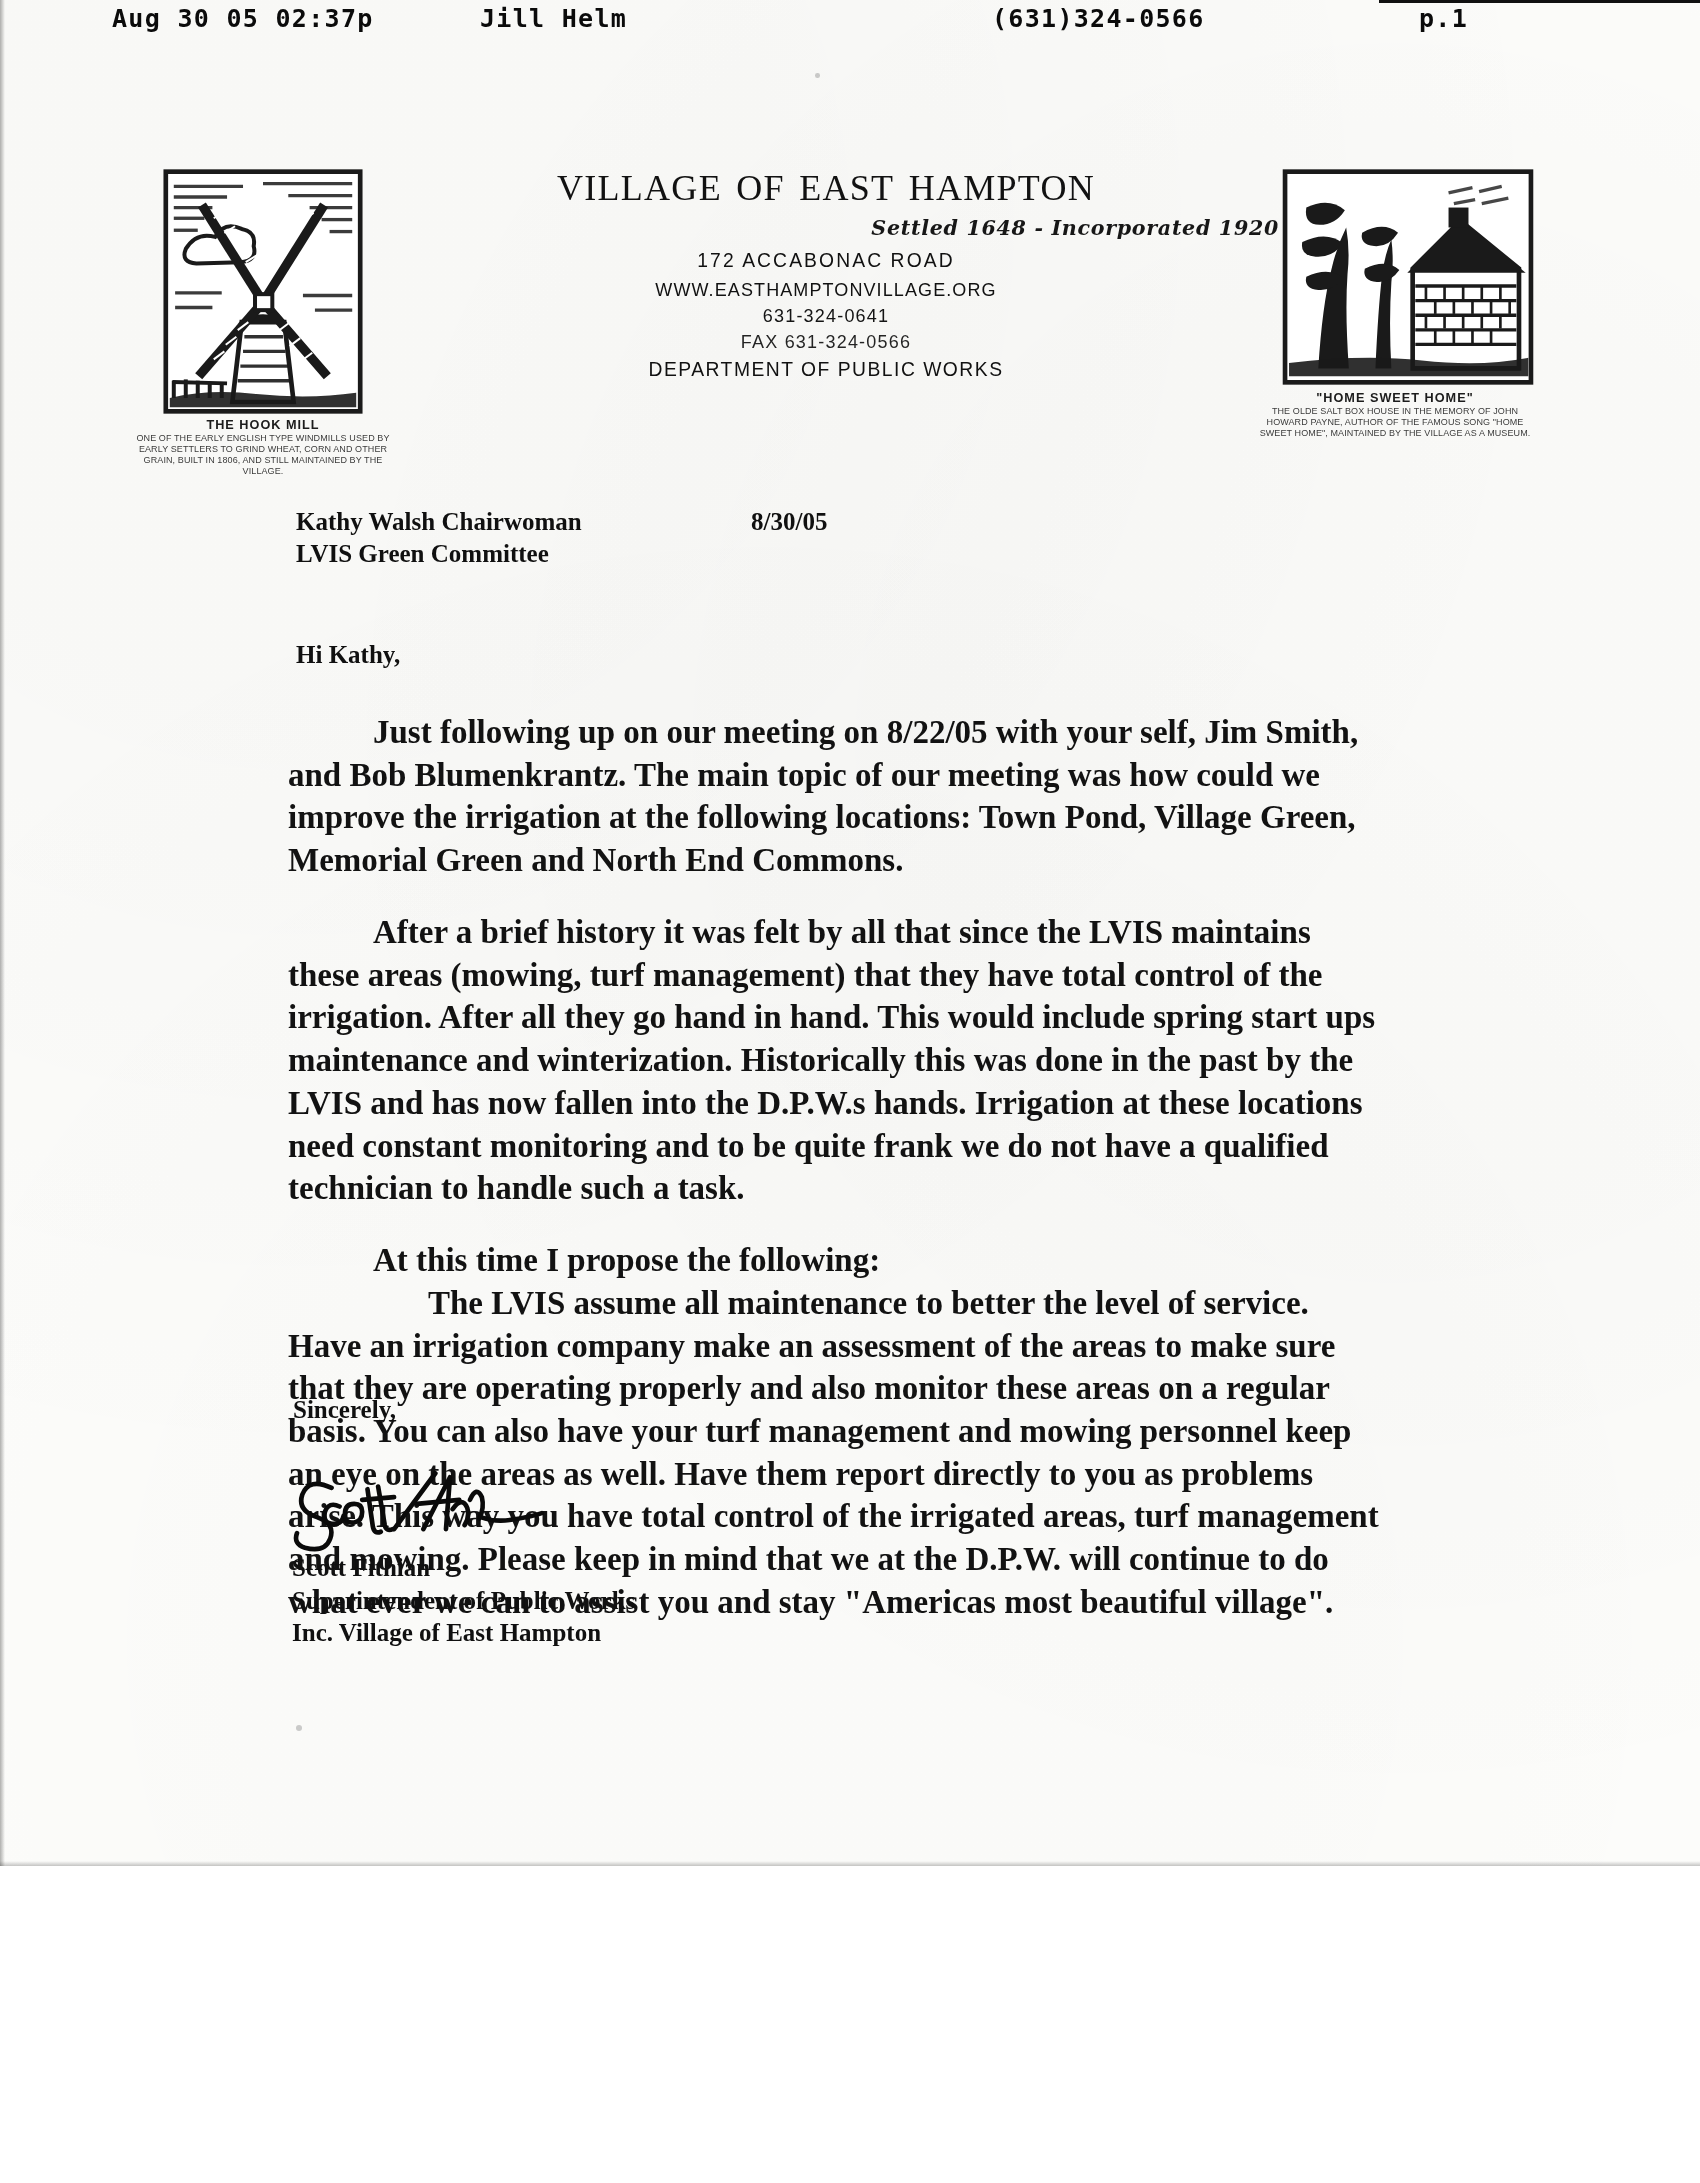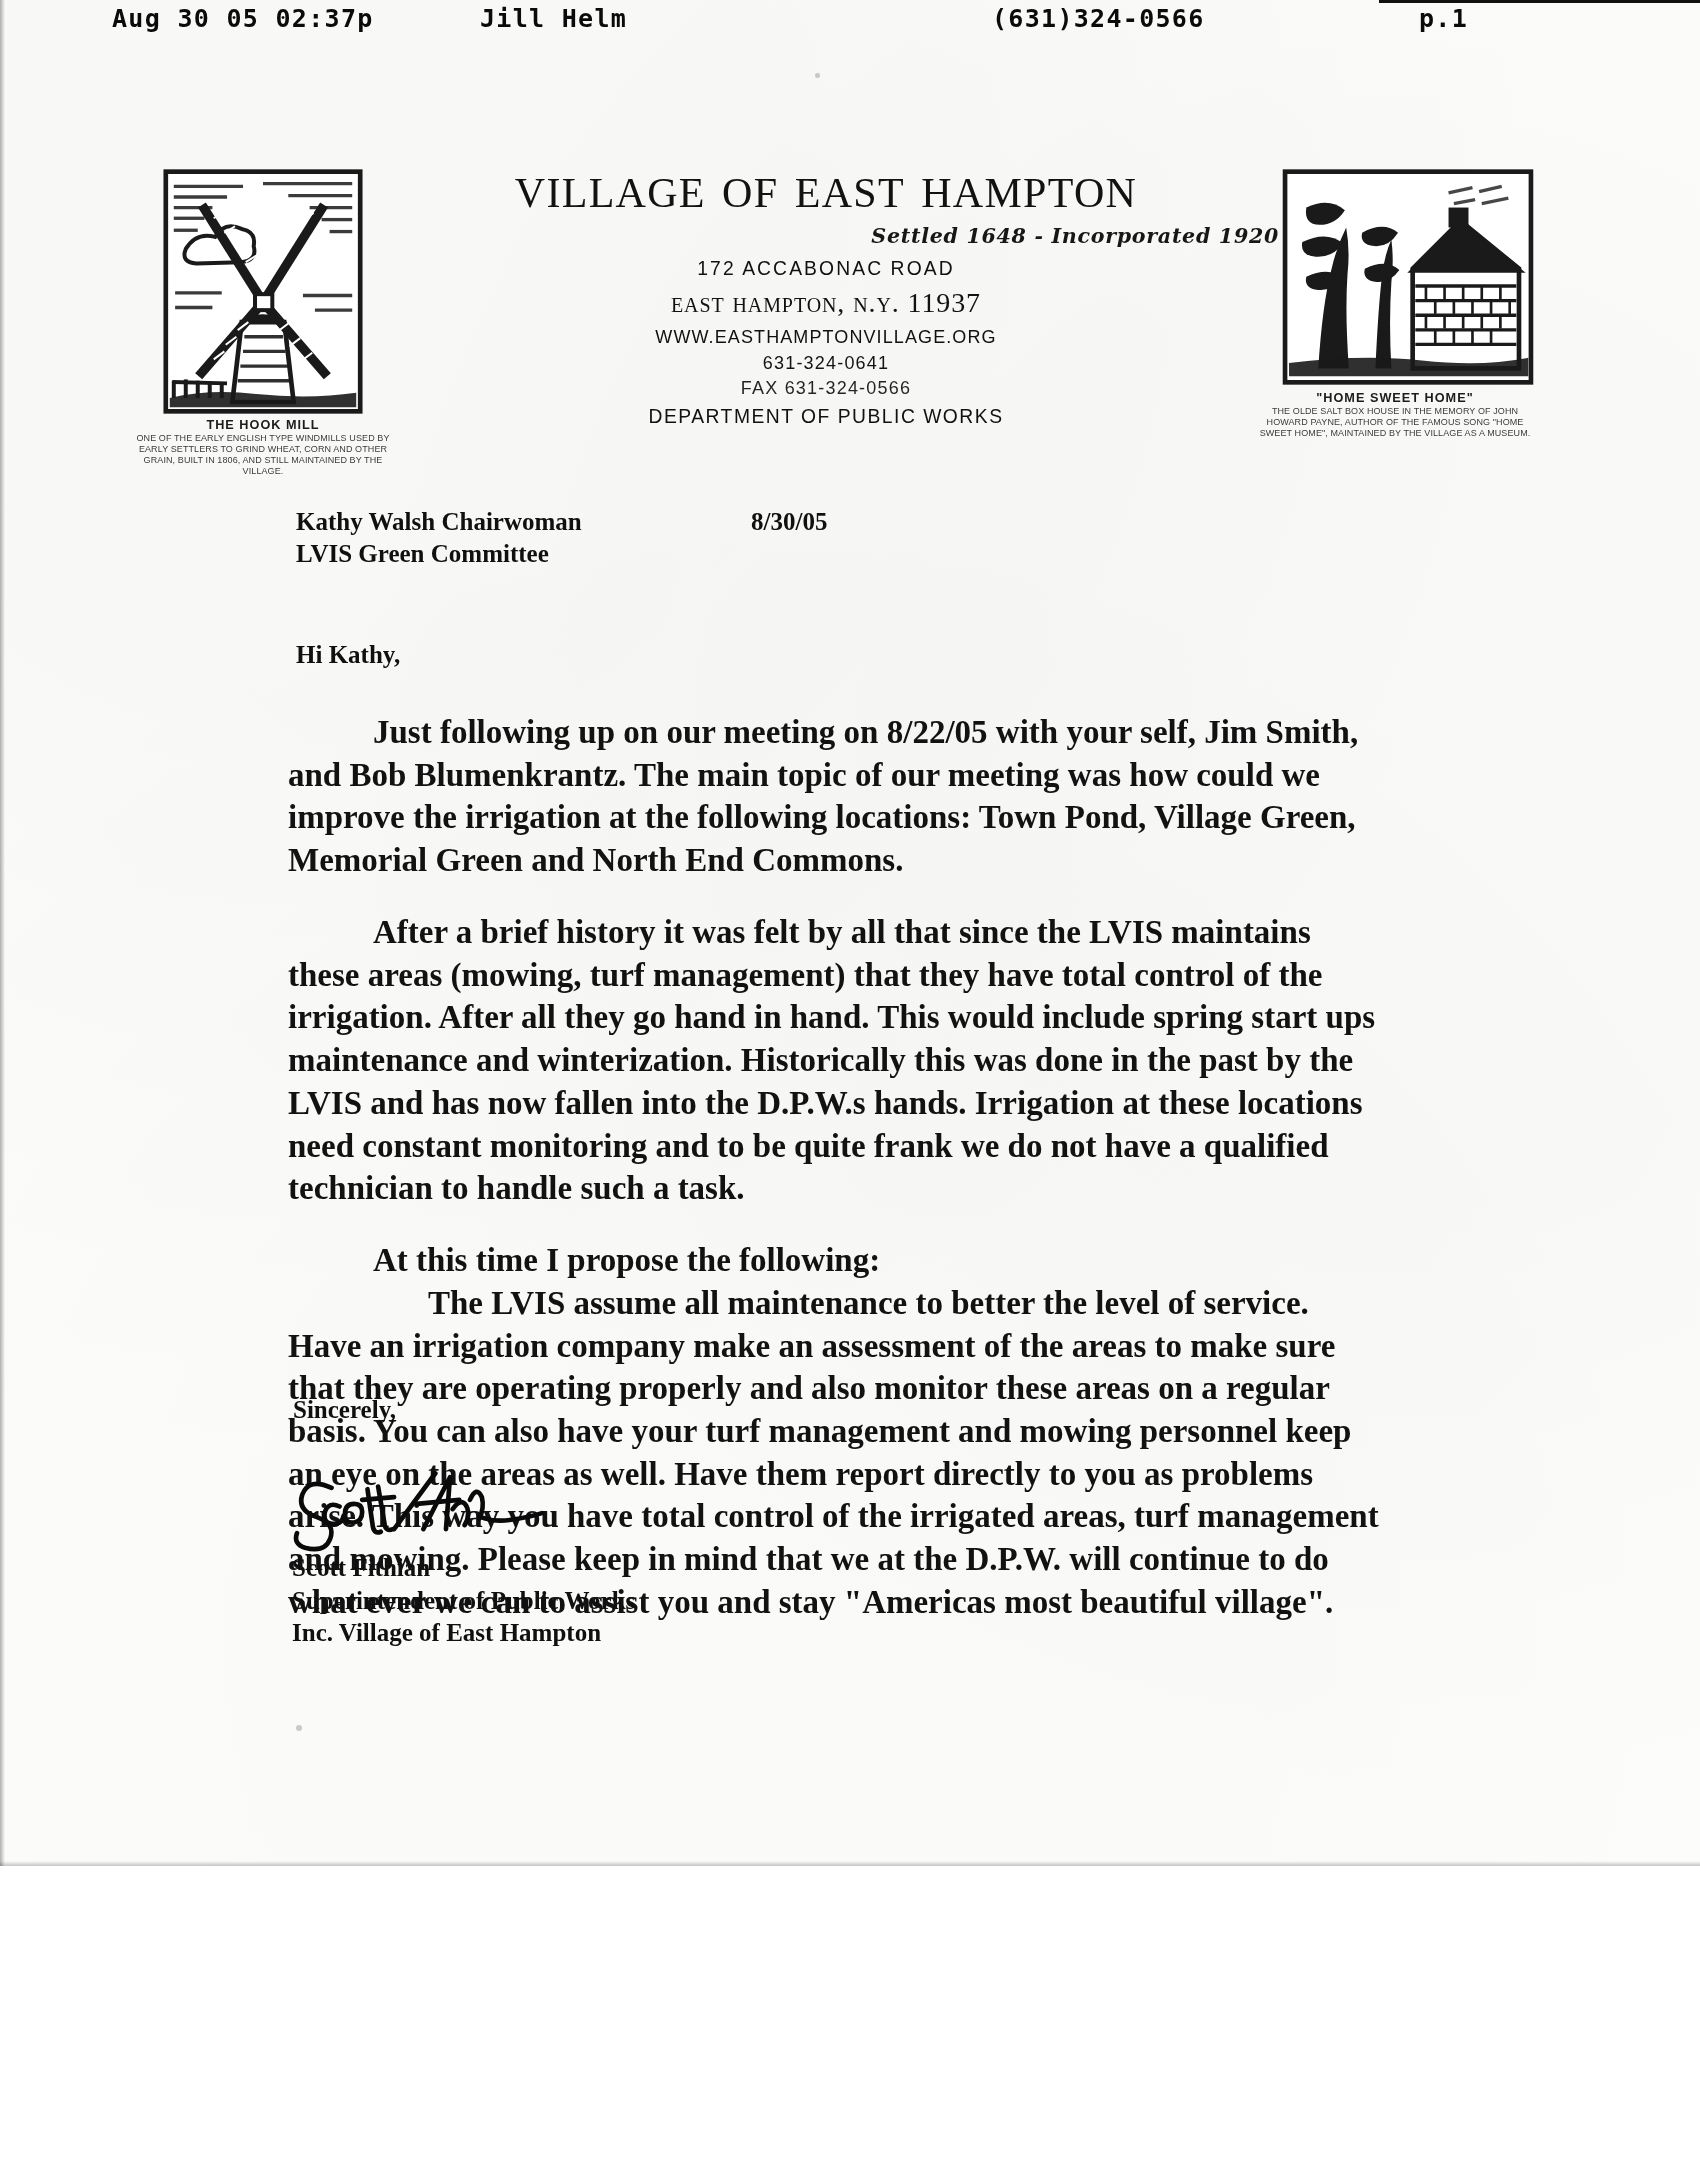--- a/index.html
+++ b/index.html
@@ -102,21 +102,21 @@
   }
 
   .masthead {
     position: absolute;
     left: 373px; top: 0;
     width: 906px;
     text-align: center;
   }
   .mast-title {
     font-family: "Liberation Serif", serif;
-    font-size: 60px;
+    font-size: 52px;
     font-weight: 400;
     letter-spacing: 1.3px;
     color: #121212;
     line-height: 1.0;
     white-space: nowrap;
     
     font-variant: small-caps;
     text-transform: lowercase;
   }
   .mast-script {
@@ -330,21 +330,20 @@
     </div>
     <div class="logo-caption caption-left">
       <span class="caption-title">THE HOOK MILL</span>
       <span class="caption-sub">ONE OF THE EARLY ENGLISH TYPE WINDMILLS USED BY EARLY SETTLERS TO GRIND WHEAT, CORN AND OTHER GRAIN, BUILT IN 1806, AND STILL MAINTAINED BY THE VILLAGE.</span>
     </div>
 
     <div class="masthead">
       <div class="mast-title">Village of East Hampton</div>
       <div class="mast-script">Settled 1648 - Incorporated 1920</div>
       <div class="mast-addr1">172 ACCABONAC ROAD</div>
-      <div class="mast-city">East Hampton, N.Y. 11937</div>
       <div class="mast-web">WWW.EASTHAMPTONVILLAGE.ORG</div>
       <div class="mast-phone">631-324-0641</div>
       <div class="mast-fax">FAX 631-324-0566</div>
       <div class="mast-dept">DEPARTMENT OF PUBLIC WORKS</div>
     </div>
 
     <div class="logo-box logo-right">
       <svg width="252" height="216" viewBox="0 0 378 325">
         <rect x="4" y="4" width="370" height="317" fill="#ffffff" stroke="#1a1a1a" stroke-width="7"></rect>
 

